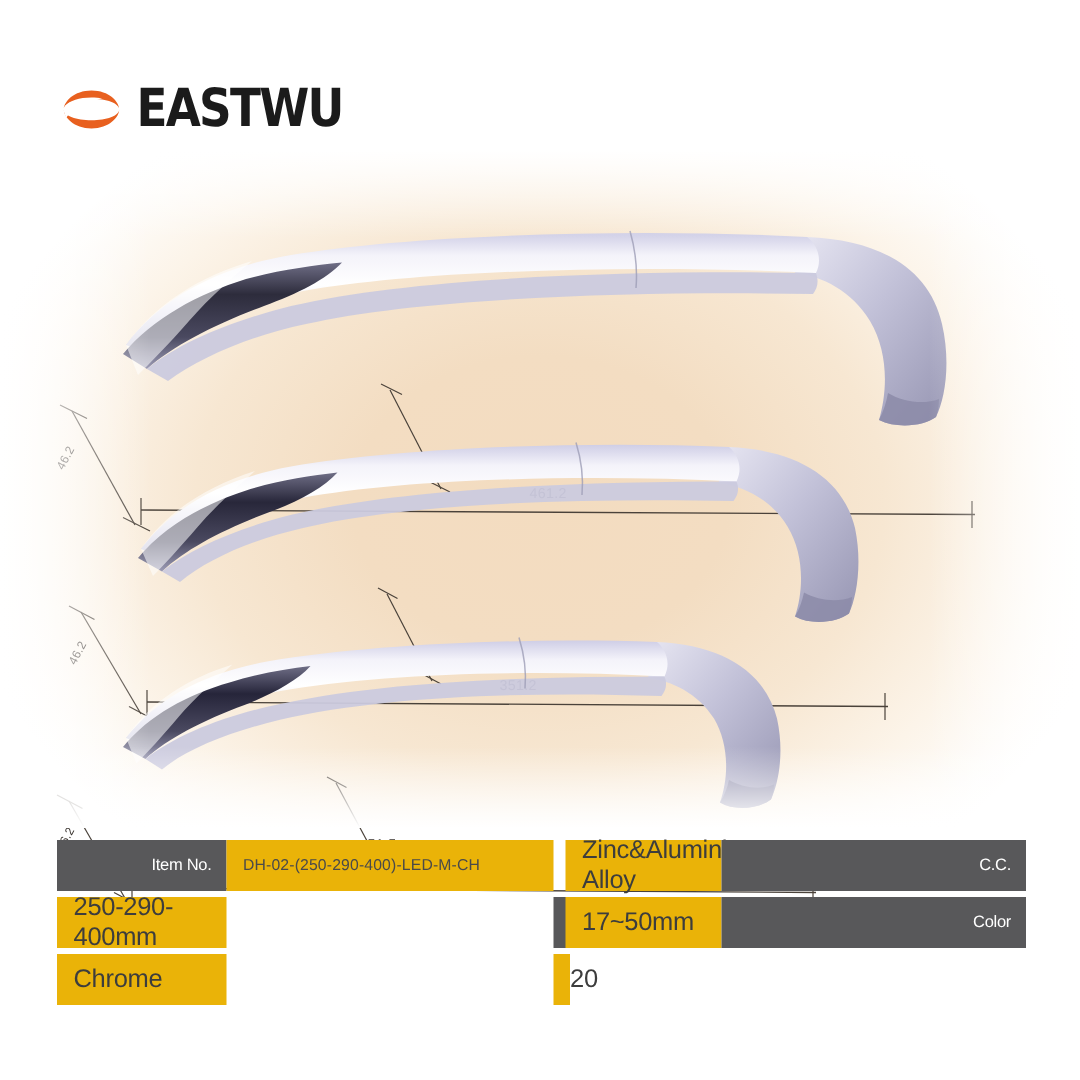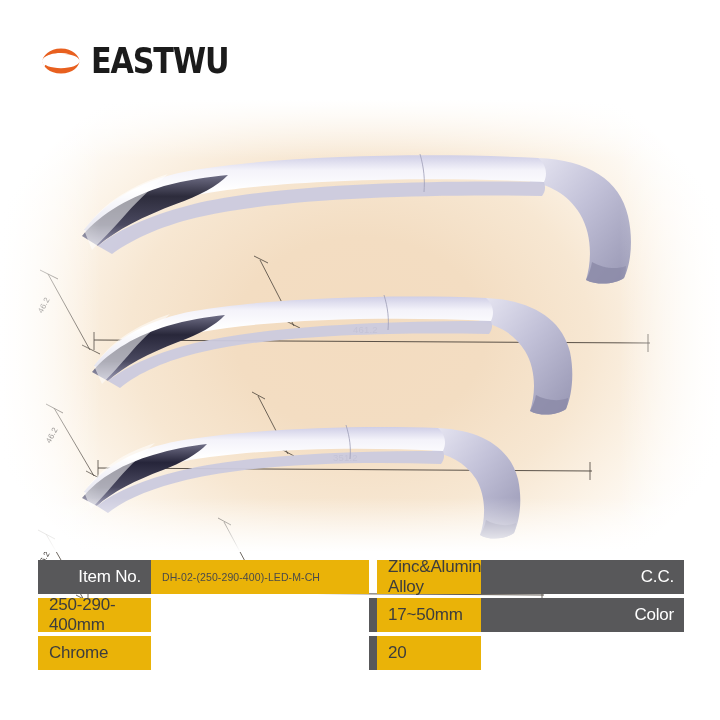--- a/index.html
+++ b/index.html
@@ -12,21 +12,21 @@
     background: #ffffff;
     font-family: "Liberation Sans", sans-serif;
     overflow: hidden;
     position: relative;
   }
 
   
   #logo-header {
     position: absolute;
     left: 40px;
-    top: 40px;
+    top: 52px;
     display: flex;
     align-items: center;
     gap: 9px;
     z-index: 5;
   }
   #logo-mark {
     width: 42px;
     height: 42px;
     flex: none;
   }
@@ -98,21 +98,21 @@
     width: 648px;
     display: grid;
     grid-template-columns: 113px 218px 8px 104px 203px;
     grid-auto-rows: 34px;
     row-gap: 4px;
     z-index: 5;
   }
   .spec-key {
     background: #58585a;
     color: #ffffff;
-    font-size: 17px;
+    font-size: 11px;
     display: flex;
     align-items: center;
     justify-content: flex-end;
     padding-right: 10px;
     box-sizing: border-box;
     letter-spacing: -0.2px;
   }
   .spec-key.tight {
     font-size: 15.5px;
     letter-spacing: -0.6px;
@@ -360,15 +360,14 @@
 
   <div class="spec-key">C.C.</div>
   <div class="spec-val">250-290-400mm</div>
   <div class="spec-gap"></div>
   <div class="spec-key tight">Item THK.</div>
   <div class="spec-val">17~50mm</div>
 
   <div class="spec-key">Color</div>
   <div class="spec-val">Chrome</div>
   <div class="spec-gap"></div>
-  <div class="spec-key tight">Qty./Carton</div>
   <div class="spec-val">20</div>
 </div>
 
 </body></html>

